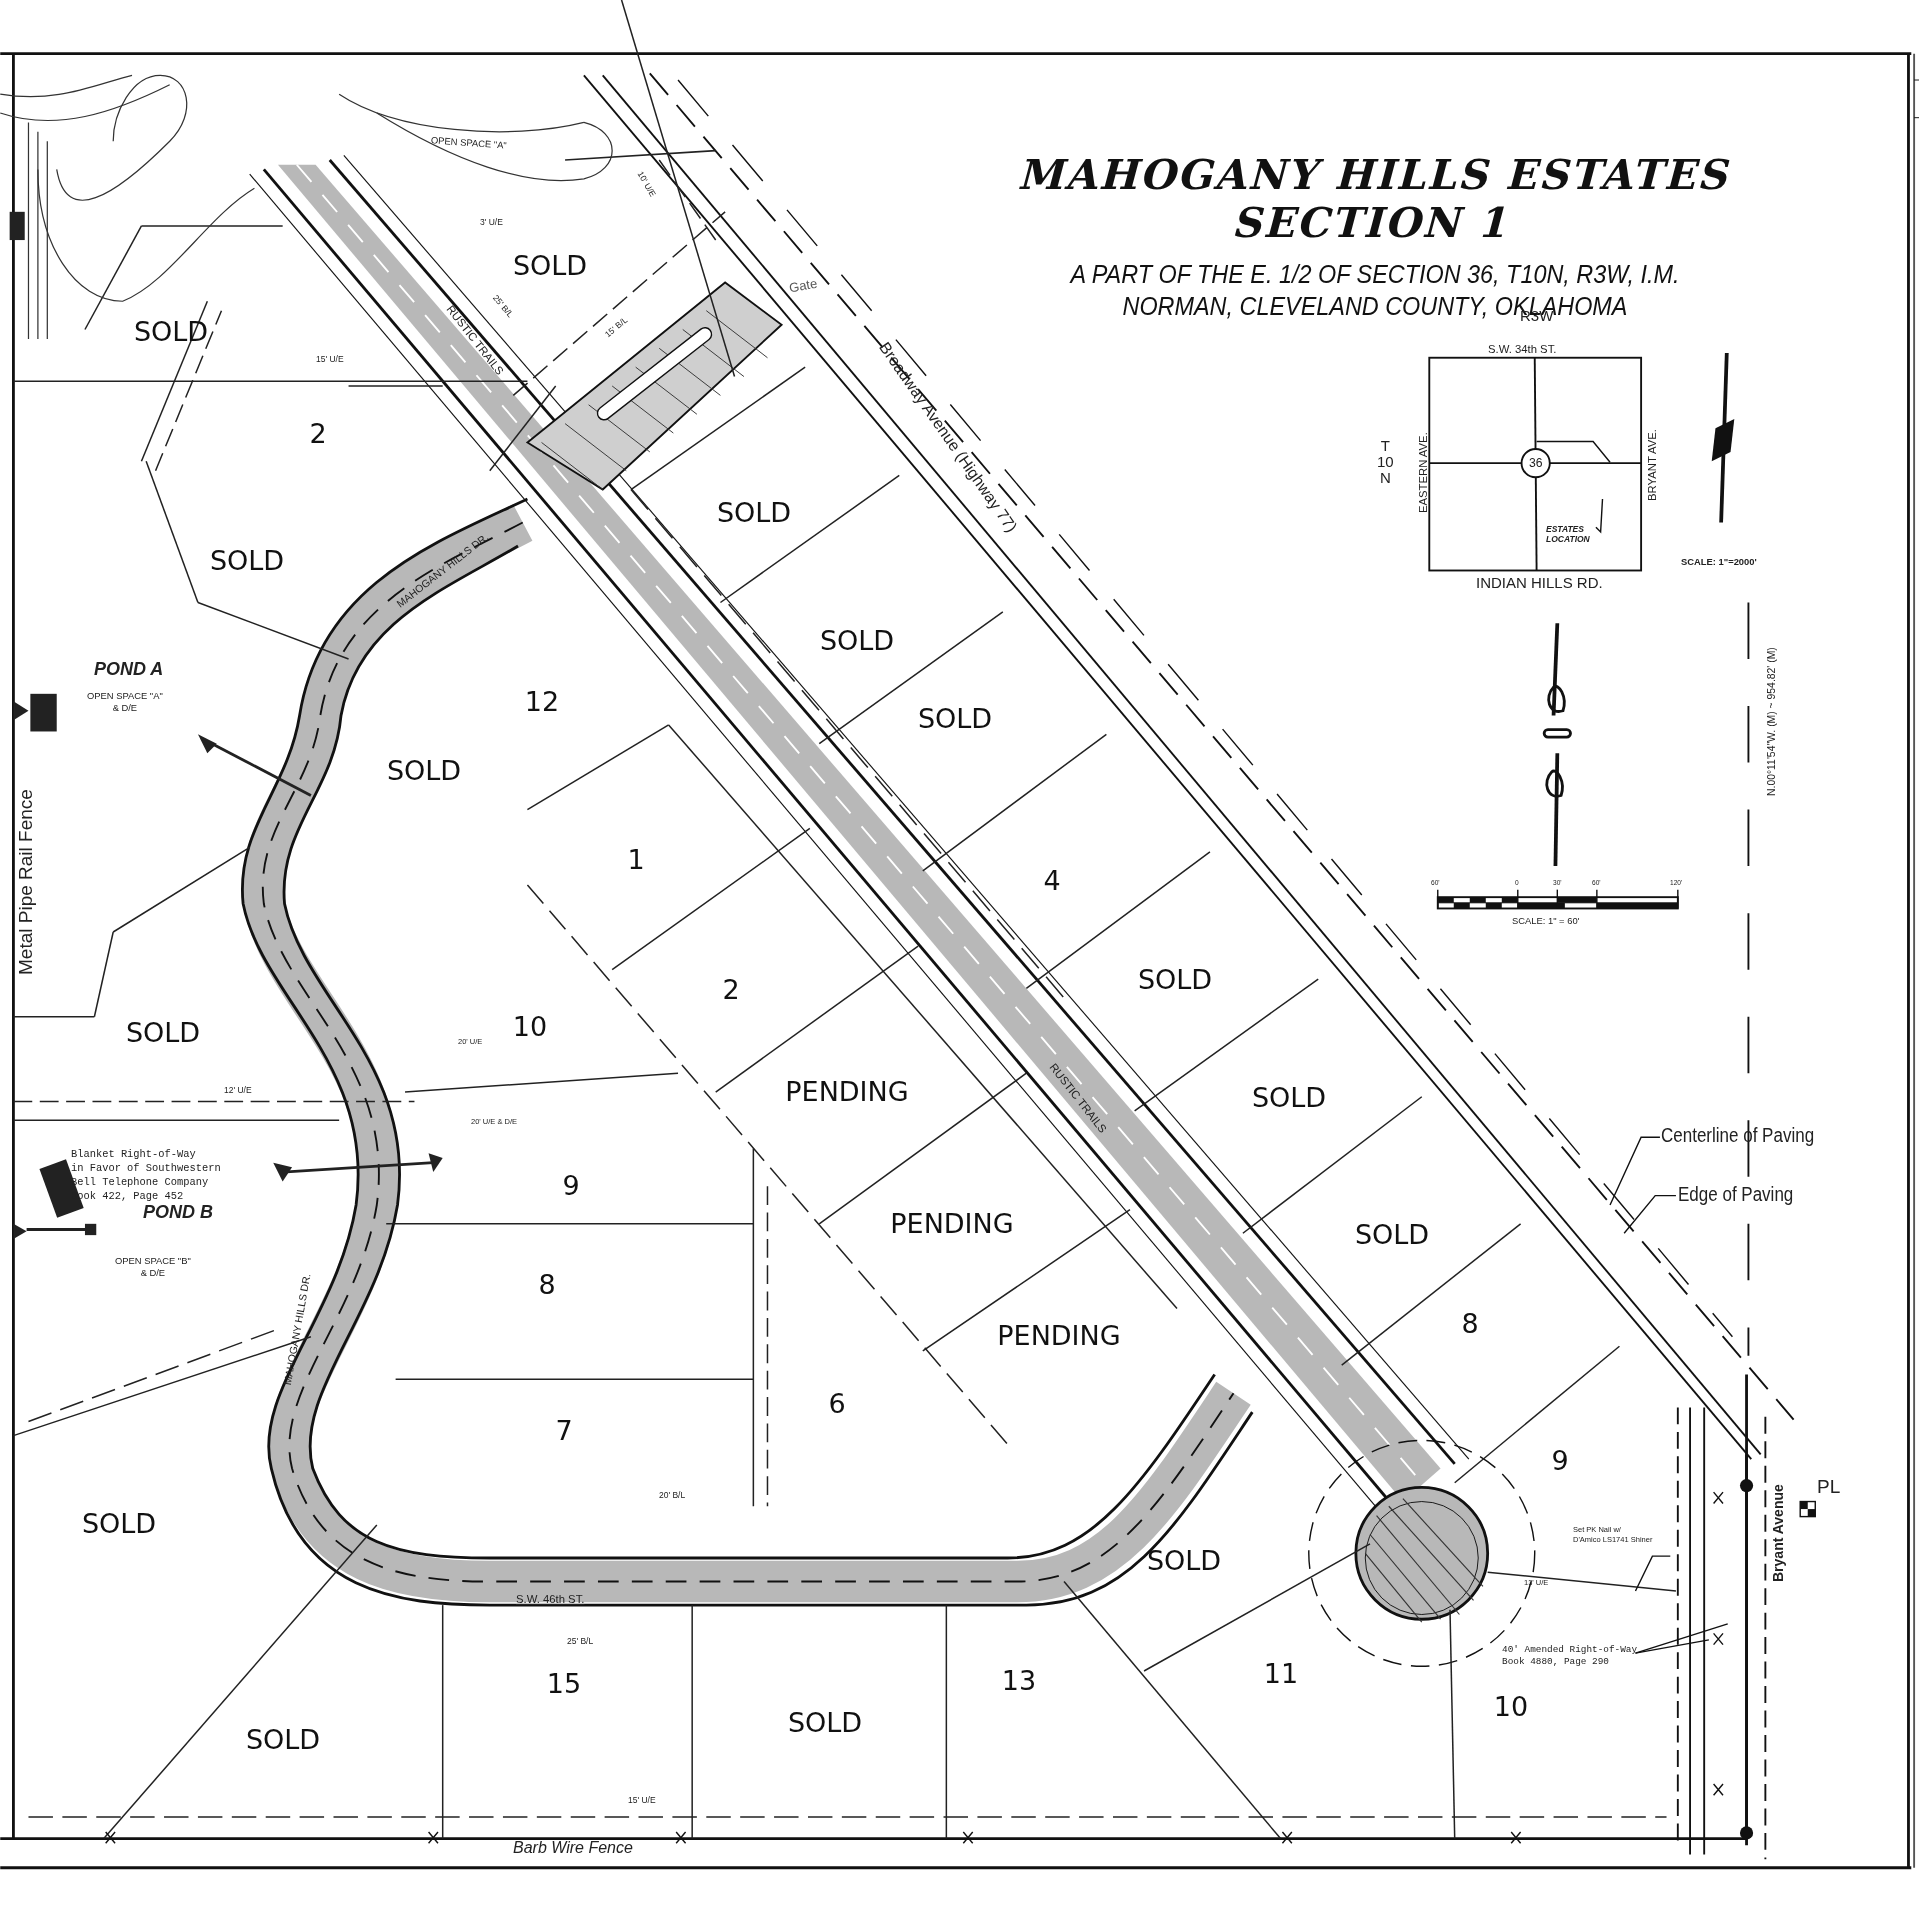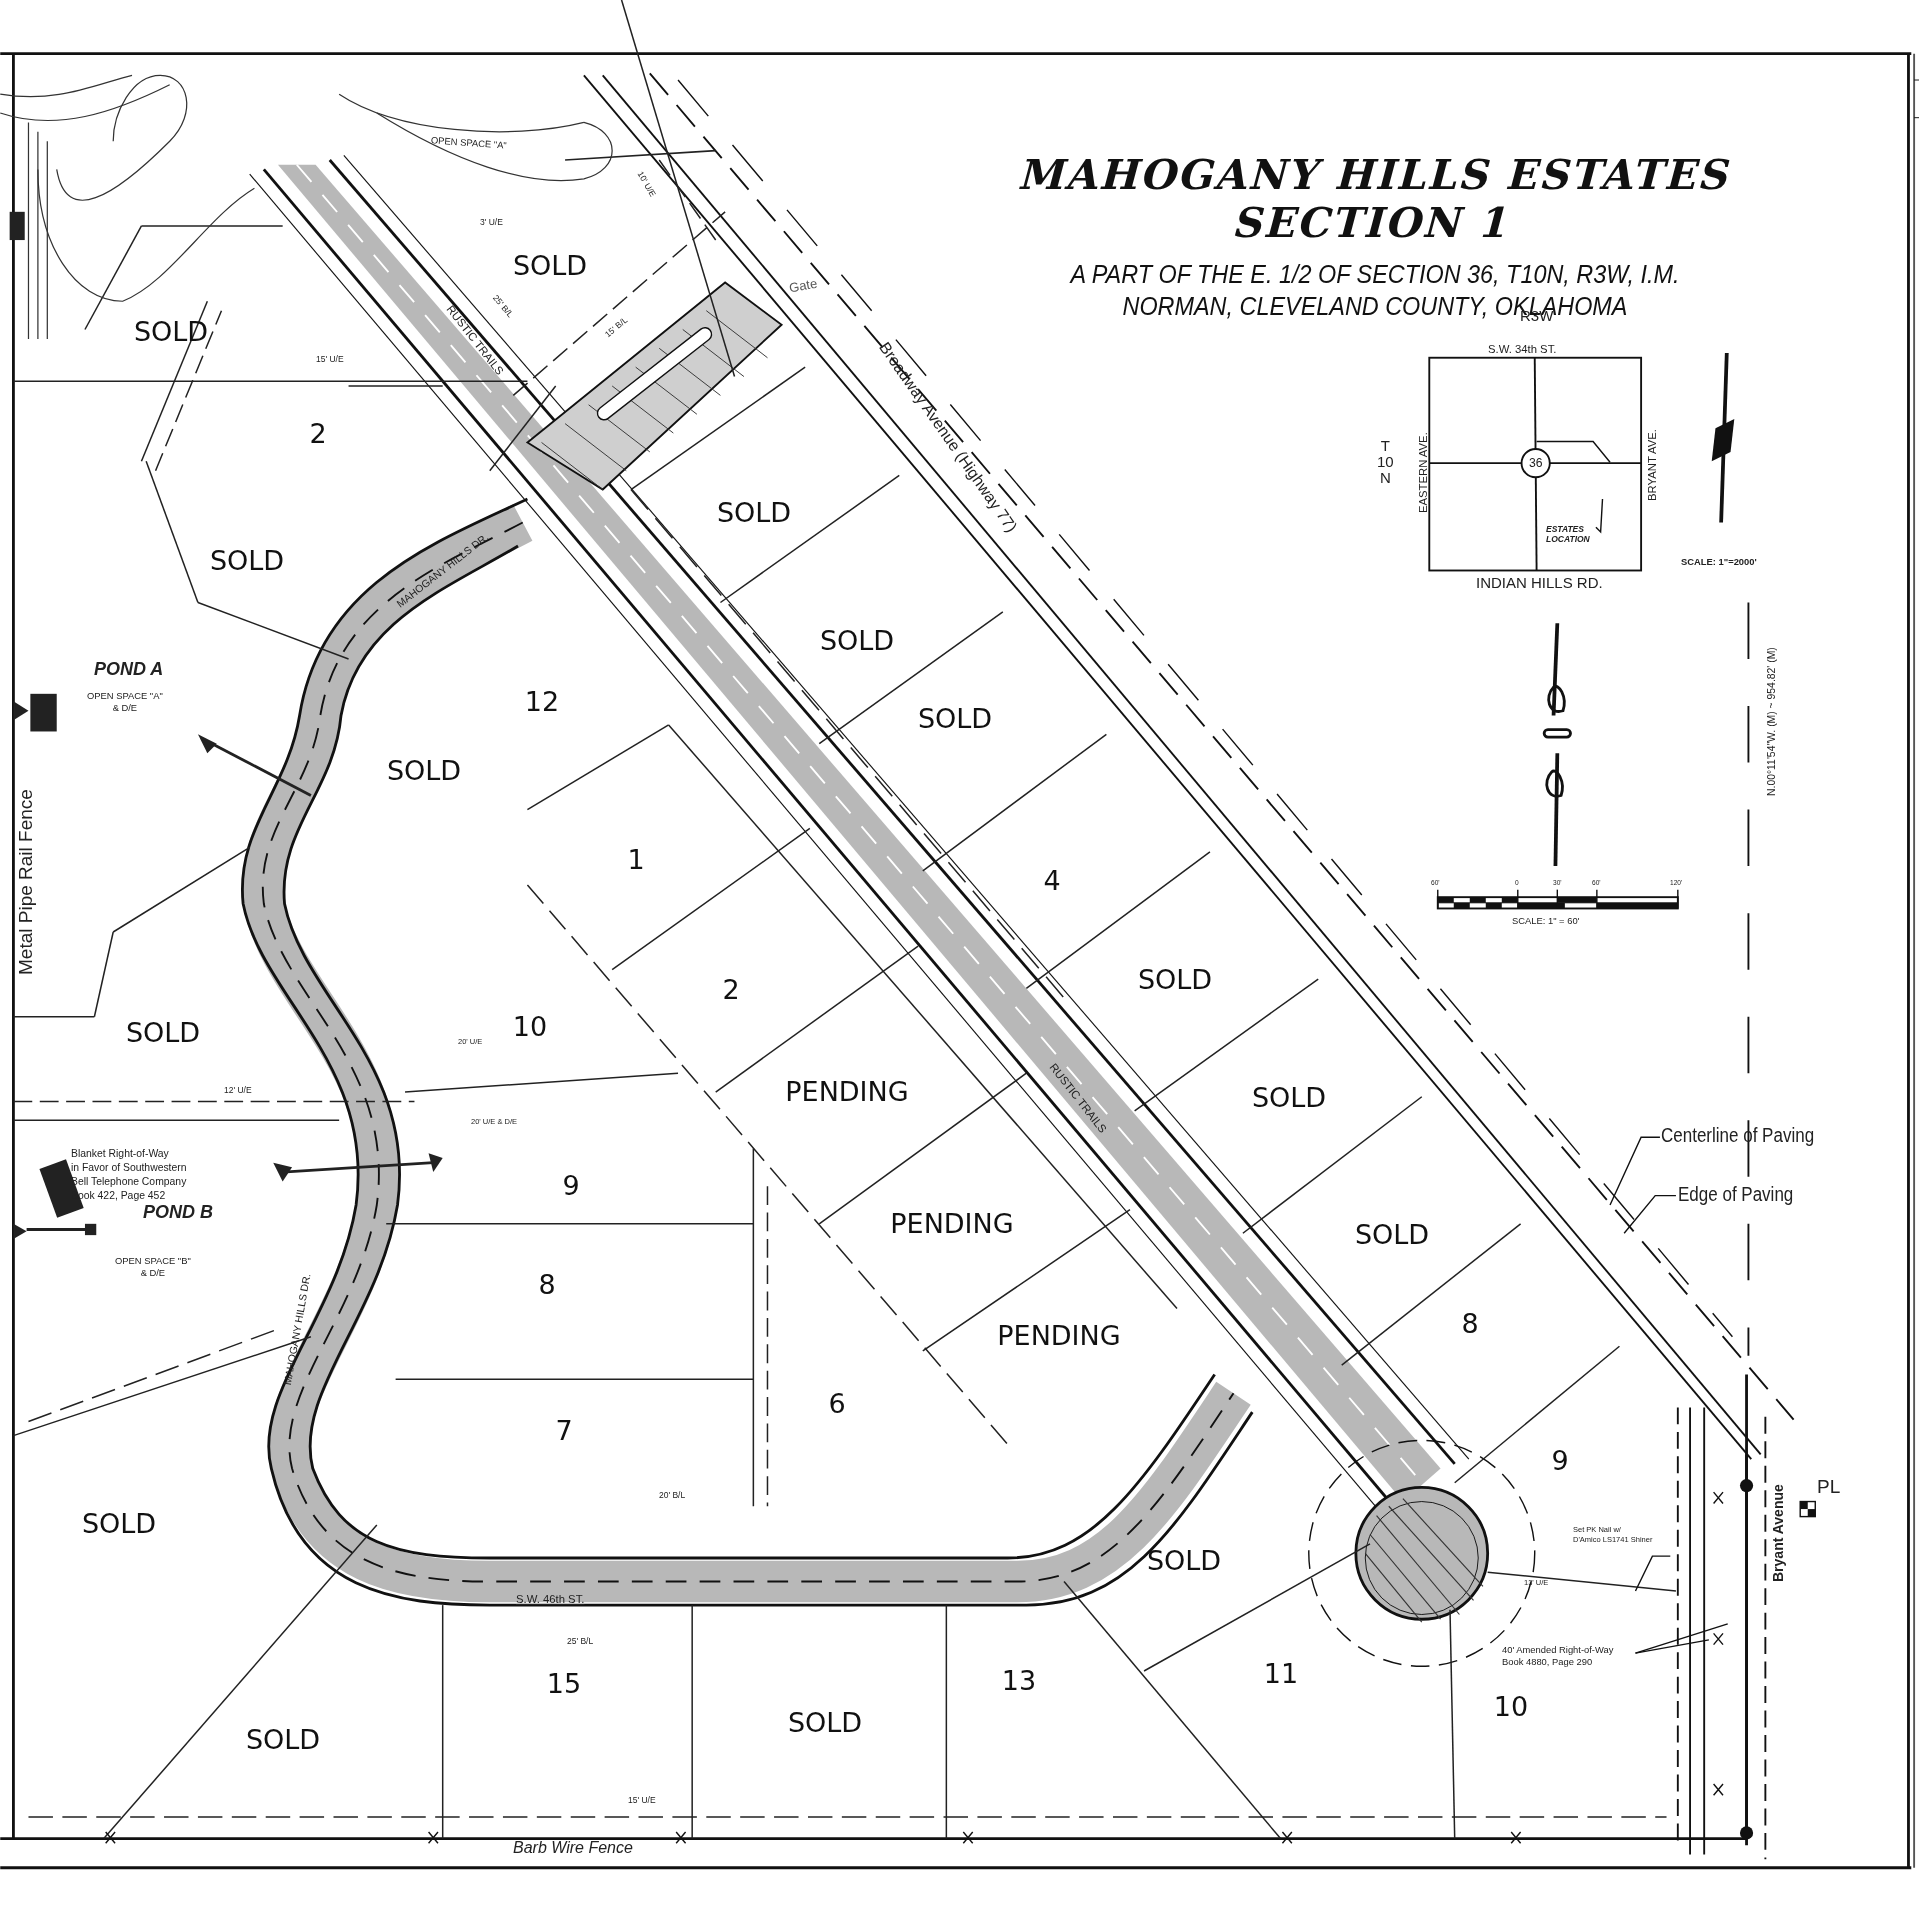--- a/index.html
+++ b/index.html
@@ -298,31 +298,31 @@
 </div>
 <div class="lbl pond" style="left:143px;top:1202px;">POND B</div>
 <div class="lbl sm" style="left:115px;top:1255px;font-size:9.4px;text-align:center;line-height:12.2px;">
   <div>OPEN SPACE "B"</div>
   <div>&amp; D/E</div>
 </div>
 <div class="lbl sm" style="left:431px;top:137px;font-size:9.4px;transform:rotate(4deg);">OPEN SPACE "A"</div>
 
 <div class="lbl vert" style="left:15px;top:975px;transform:rotate(-90deg);font-size:19px;">Metal Pipe Rail Fence</div>
 <div class="lbl sm" style="left:513px;top:1839px;font-size:16px;font-style:italic;">Barb Wire Fence</div>
-<div class="lbl sm" style="left:71px;top:1147px;font-size:10.4px;line-height:14px;">
+<div class="lbl sm" style="left:71px;top:1147px;font-size:10.4px;line-height:14px;font-family:Liberation Mono, monospace;">
   <div>Blanket Right-of-Way</div>
   <div>in Favor of Southwestern</div>
   <div>Bell Telephone Company</div>
   <div>Book 422, Page 452</div>
 </div>
 <div class="lbl sm" style="left:1573px;top:1525px;font-size:7.5px;line-height:10.4px;">
   <div>Set PK Nail w/</div>
   <div>D'Amico LS1741 Shiner</div>
 </div>
-<div class="lbl sm" style="left:1502px;top:1644px;font-size:9.4px;line-height:12.2px;">
+<div class="lbl sm" style="left:1502px;top:1644px;font-size:9.4px;line-height:12.2px;font-family:Liberation Mono, monospace;">
   <div>40' Amended Right-of-Way</div>
   <div>Book 4880, Page 290</div>
 </div>
 <div class="lbl" style="left:1817px;top:1476px;font-size:19px;">PL</div>
 
 <div class="lbl sm" style="left:480px;top:217px;font-size:8.5px;">3' U/E</div>
 <div class="lbl sm" style="left:633px;top:179px;font-size:8.5px;transform:rotate(60deg);">10' U/E</div>
 <div class="lbl sm" style="left:316px;top:354px;font-size:8.5px;">15' U/E</div>
 <div class="lbl sm" style="left:603px;top:322px;font-size:8.5px;transform:rotate(-40deg);">15' B/L</div>
 <div class="lbl sm" style="left:490px;top:301px;font-size:8.5px;transform:rotate(50deg);">25' B/L</div>

